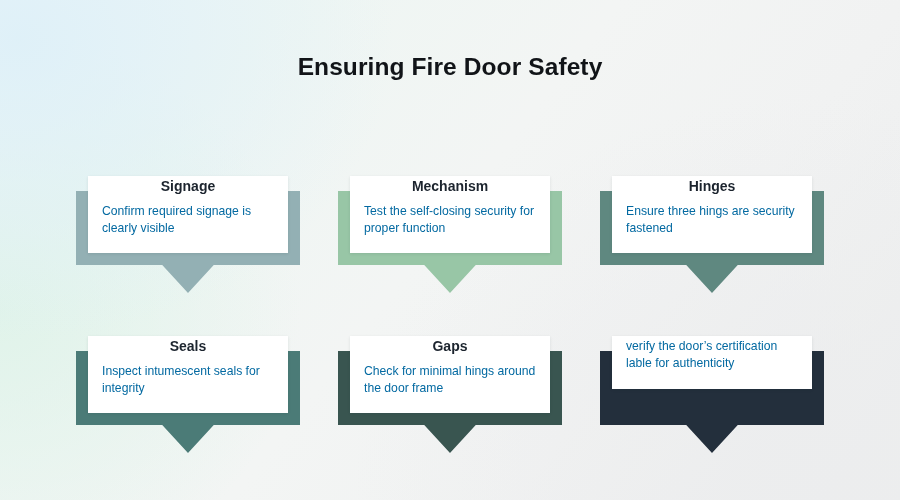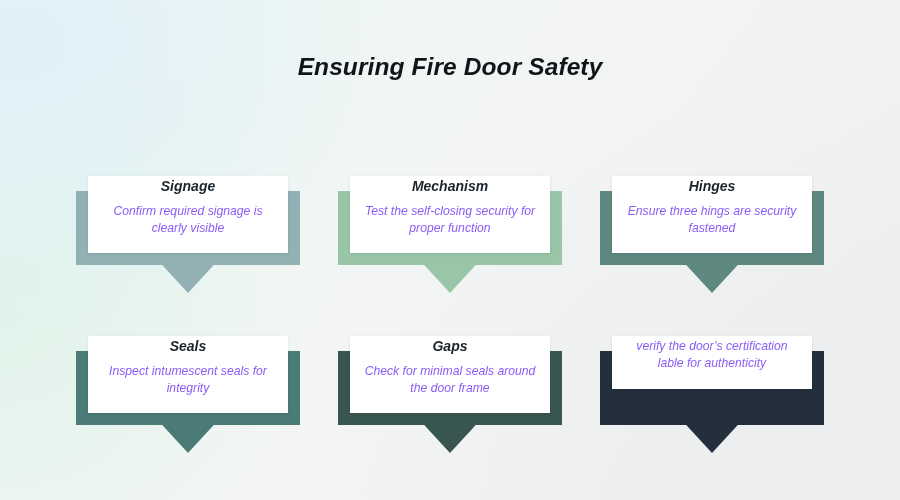--- a/index.html
+++ b/index.html
@@ -1,16 +1,16 @@
 <!DOCTYPE html>
 <html><head>
 <meta charset="utf-8">
 <title>Ensuring Fire Door Safety</title>
 <style>
-  * { margin: 0; padding: 0; box-sizing: border-box; font-style: italic; }
+  * { margin: 0; padding: 0; box-sizing: border-box; }
 
   html, body {
     width: 900px;
     height: 500px;
     overflow: hidden;
   }
 
   body {
     font-family: "Liberation Sans", sans-serif;
     background-color: #f2f3f3;
@@ -91,22 +91,22 @@
     font-weight: bold;
     color: #1c242e;
     text-align: center;
     line-height: 1.25;
     margin-bottom: 7px;
   }
 
   .card-desc {
     font-size: 12.2px;
     font-weight: normal;
-    color: #8b5cf6;
-    text-align: center;
+    color: #0369a1;
+    text-align: left;
     line-height: 1.42;
   }
 </style>
 </head>
 <body>
 
 <h1 class="page-title">Ensuring Fire Door Safety</h1>
 
 <div class="board">
 
@@ -145,21 +145,21 @@
       <div class="card">
         <div class="card-title">Seals</div>
         <div class="card-desc">Inspect intumescent seals for integrity</div>
       </div>
     </div>
 
     <div class="unit col-1">
       <div class="banner" style="background-color: rgb(57, 85, 80);"></div>
       <div class="card">
         <div class="card-title">Gaps</div>
-        <div class="card-desc">Check for minimal seals around the door frame</div>
+        <div class="card-desc">Check for minimal hings around the door frame</div>
       </div>
     </div>
 
     <div class="unit col-2">
       <div class="banner" style="background-color: rgb(35, 47, 60);"></div>
       <div class="card">
         <div class="card-desc">verify the door’s certification lable for authenticity</div>
       </div>
     </div>
 

